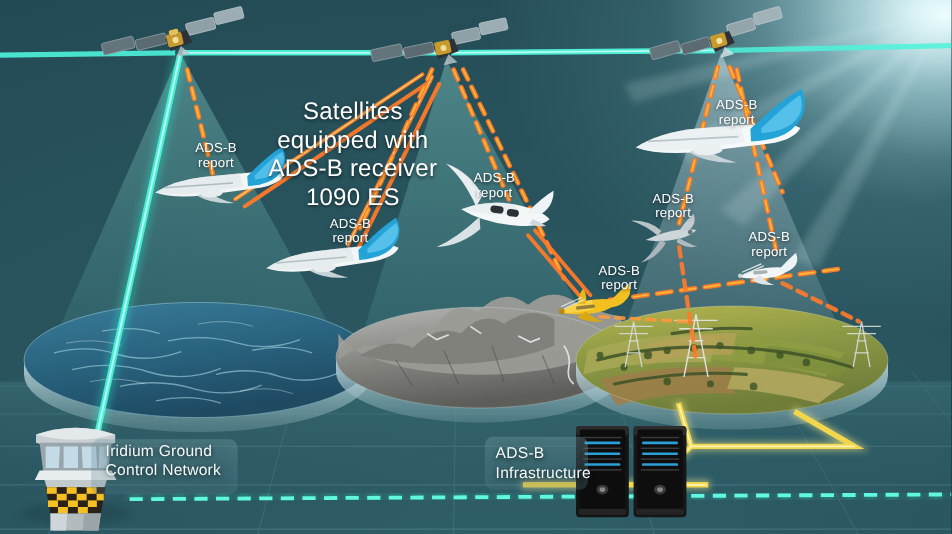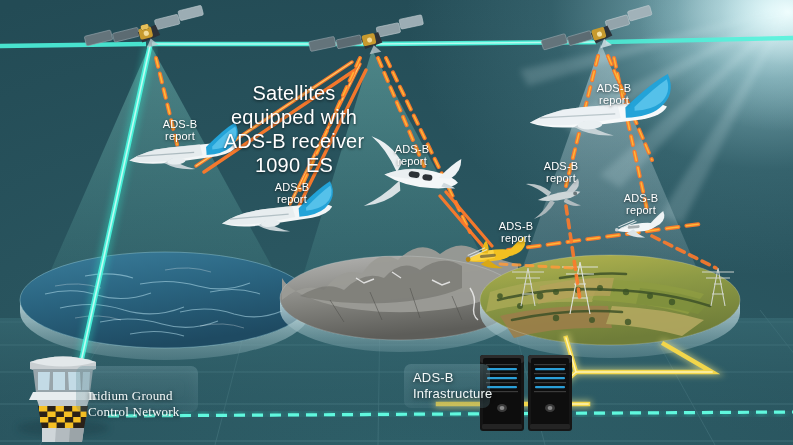--- a/index.html
+++ b/index.html
@@ -507,21 +507,21 @@
         <rect x="534" y="382" width="32" height="1.2"></rect>
         <rect x="534" y="391" width="32" height="1.2"></rect>
       </g>
       <ellipse cx="550" cy="408" rx="5" ry="4" fill="#3a3a3a"></ellipse>
       <ellipse cx="550" cy="408" rx="2.4" ry="2" fill="#8a8a8a"></ellipse>
       <rect x="530" y="424" width="40" height="5" rx="1.5" fill="#242424"></rect>
     </g>
   </svg>
 
   <div class="plaque" style="left:76px;top:366px;width:122px;height:46px;"></div>
-  <div class="lbl ground-lbl" style="left:88px;top:388px;width:110px;font-family:Liberation Serif, serif;">Iridium Ground
+  <div class="lbl ground-lbl" style="left:88px;top:368px;width:110px;">Iridium Ground
 Control Network</div>
 
   <div class="plaque" style="left:404px;top:364px;width:86px;height:44px;"></div>
   <div class="lbl ground-lbl" style="left:413px;top:370px;width:80px;">ADS-B
 Infrastructure</div>
 
   <div class="lbl title" style="left:206px;top:81px;width:176px;">Satellites
 equipped with
 ADS-B receiver
 1090 ES</div>

